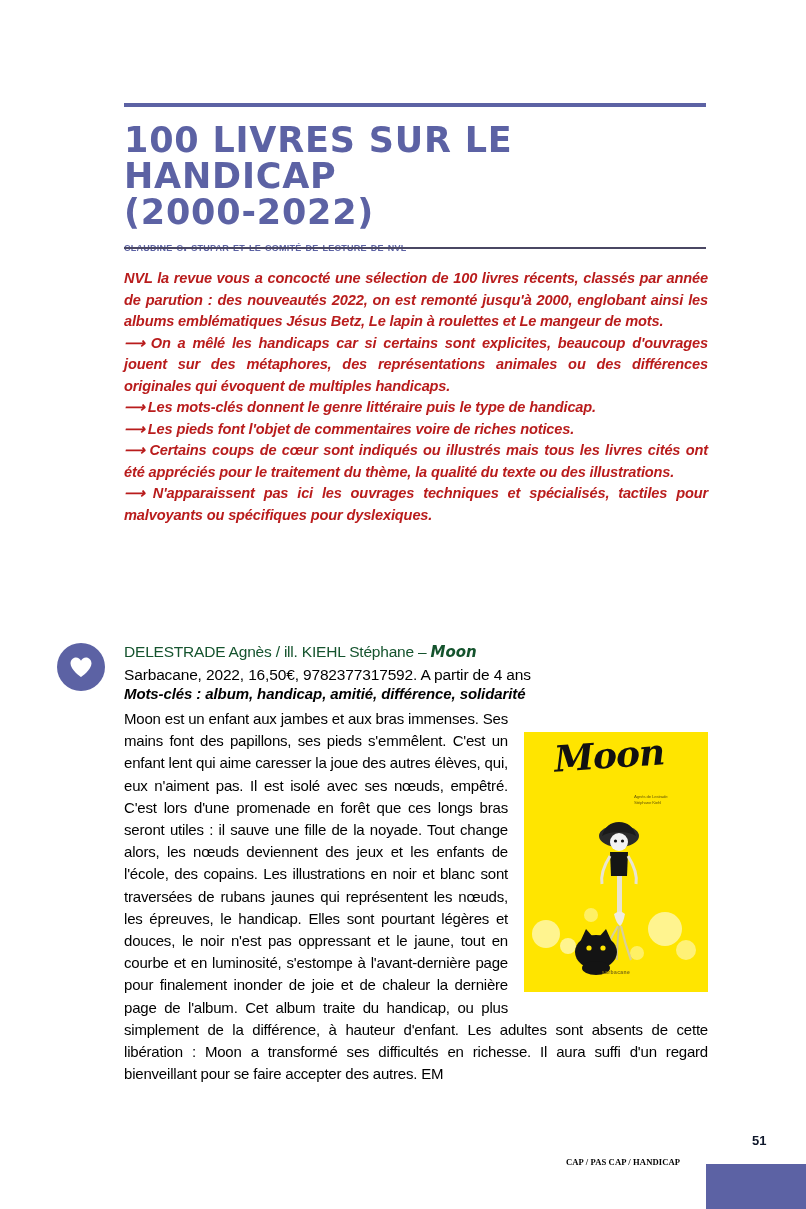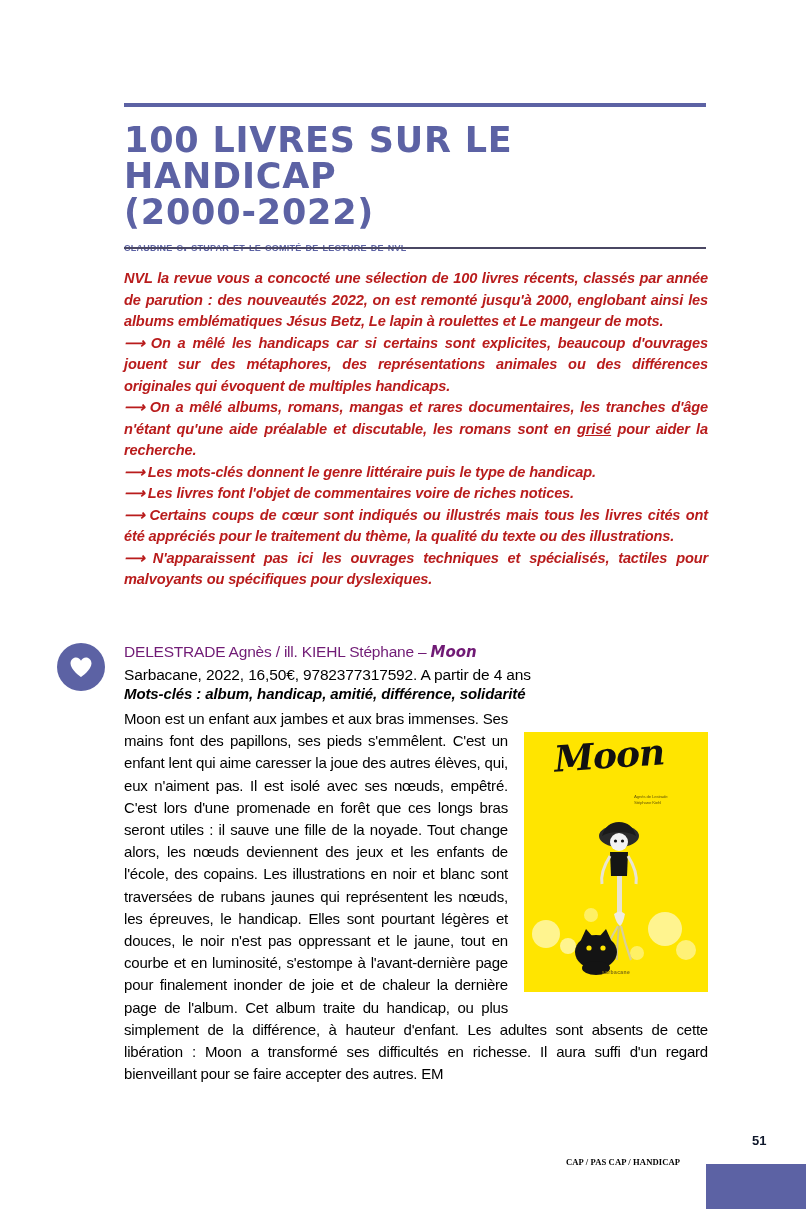--- a/index.html
+++ b/index.html
@@ -104,21 +104,21 @@
     height: 48px;
     border-radius: 50%;
     background: #5c62a4;
     display: flex;
     align-items: center;
     justify-content: center;
   }
   .heart-badge svg { display: block; }
 
   .entry-author {
-    color: #701a75;
+    color: #14532d;
     font-family: "Liberation Sans", sans-serif;
     font-size: 15.5px;
     line-height: 19px;
     letter-spacing: -0.2px;
   }
   .entry-author .book-title {
     font-weight: 700;
     font-style: italic;
     font-family: "DejaVu Sans", sans-serif;
     font-size: 15px;
@@ -247,23 +247,22 @@
     <h1 class="doc-title">100 LIVRES SUR LE HANDICAP
 (2000-2022)</h1>
     <div class="byline">Claudine C. Stupar et le Comité de Lecture de NVL</div>
   </div>
 
   <div class="rule-mid"></div>
 
   <div class="intro">
     <p><span>NVL la revue vous a concocté une sélection de 100 livres récents, classés par année de parution : des nouveautés 2022, on est remonté jusqu'à 2000, englobant ainsi les albums emblématiques </span><span class="ttl">Jésus Betz, Le lapin à roulettes</span><span> et </span><span class="ttl">Le mangeur de mots</span><span>.</span></p>
     <p><span class="arrow">⟶</span> <span>On a mêlé les handicaps car si certains sont explicites, beaucoup d'ouvrages jouent sur des métaphores, des représentations animales  ou  des différences originales qui évoquent de multiples handicaps.</span></p>
-    <p><span class="arrow">⟶</span> <span>On a mêlé albums, romans, mangas et rares documentaires, les tranches d'âge n'étant qu'une aide préalable et discutable, les romans sont en </span><span class="u">grisé</span><span> pour aider la recherche.</span></p>
     <p><span class="arrow">⟶</span> <span>Les mots-clés donnent le genre littéraire puis le type de handicap.</span></p>
-    <p><span class="arrow">⟶</span> <span>Les livres font l'objet de commentaires voire de riches notices.</span></p>
+    <p><span class="arrow">⟶</span> <span>Les pieds font l'objet de commentaires voire de riches notices.</span></p>
     <p><span class="arrow">⟶</span> <span>Certains coups de cœur sont indiqués ou illustrés mais tous les livres cités ont été appréciés pour le traitement du thème, la qualité du texte ou des illustrations.</span></p>
     <p><span class="arrow">⟶</span> <span>N'apparaissent pas ici les ouvrages techniques et spécialisés, tactiles pour malvoyants ou spécifiques pour dyslexiques.</span></p>
   </div>
 
   <div class="heart-badge">
     <svg width="24" height="22" viewBox="0 0 24 22">
       <path d="M12 21 C12 21 1.5 13.6 1.5 7.4 C1.5 3.9 4.1 1.5 7.0 1.5 C9.3 1.5 11.1 2.9 12 4.7 C12.9 2.9 14.7 1.5 17.0 1.5 C19.9 1.5 22.5 3.9 22.5 7.4 C22.5 13.6 12 21 12 21 Z" fill="#ffffff"></path>
     </svg>
   </div>
 

